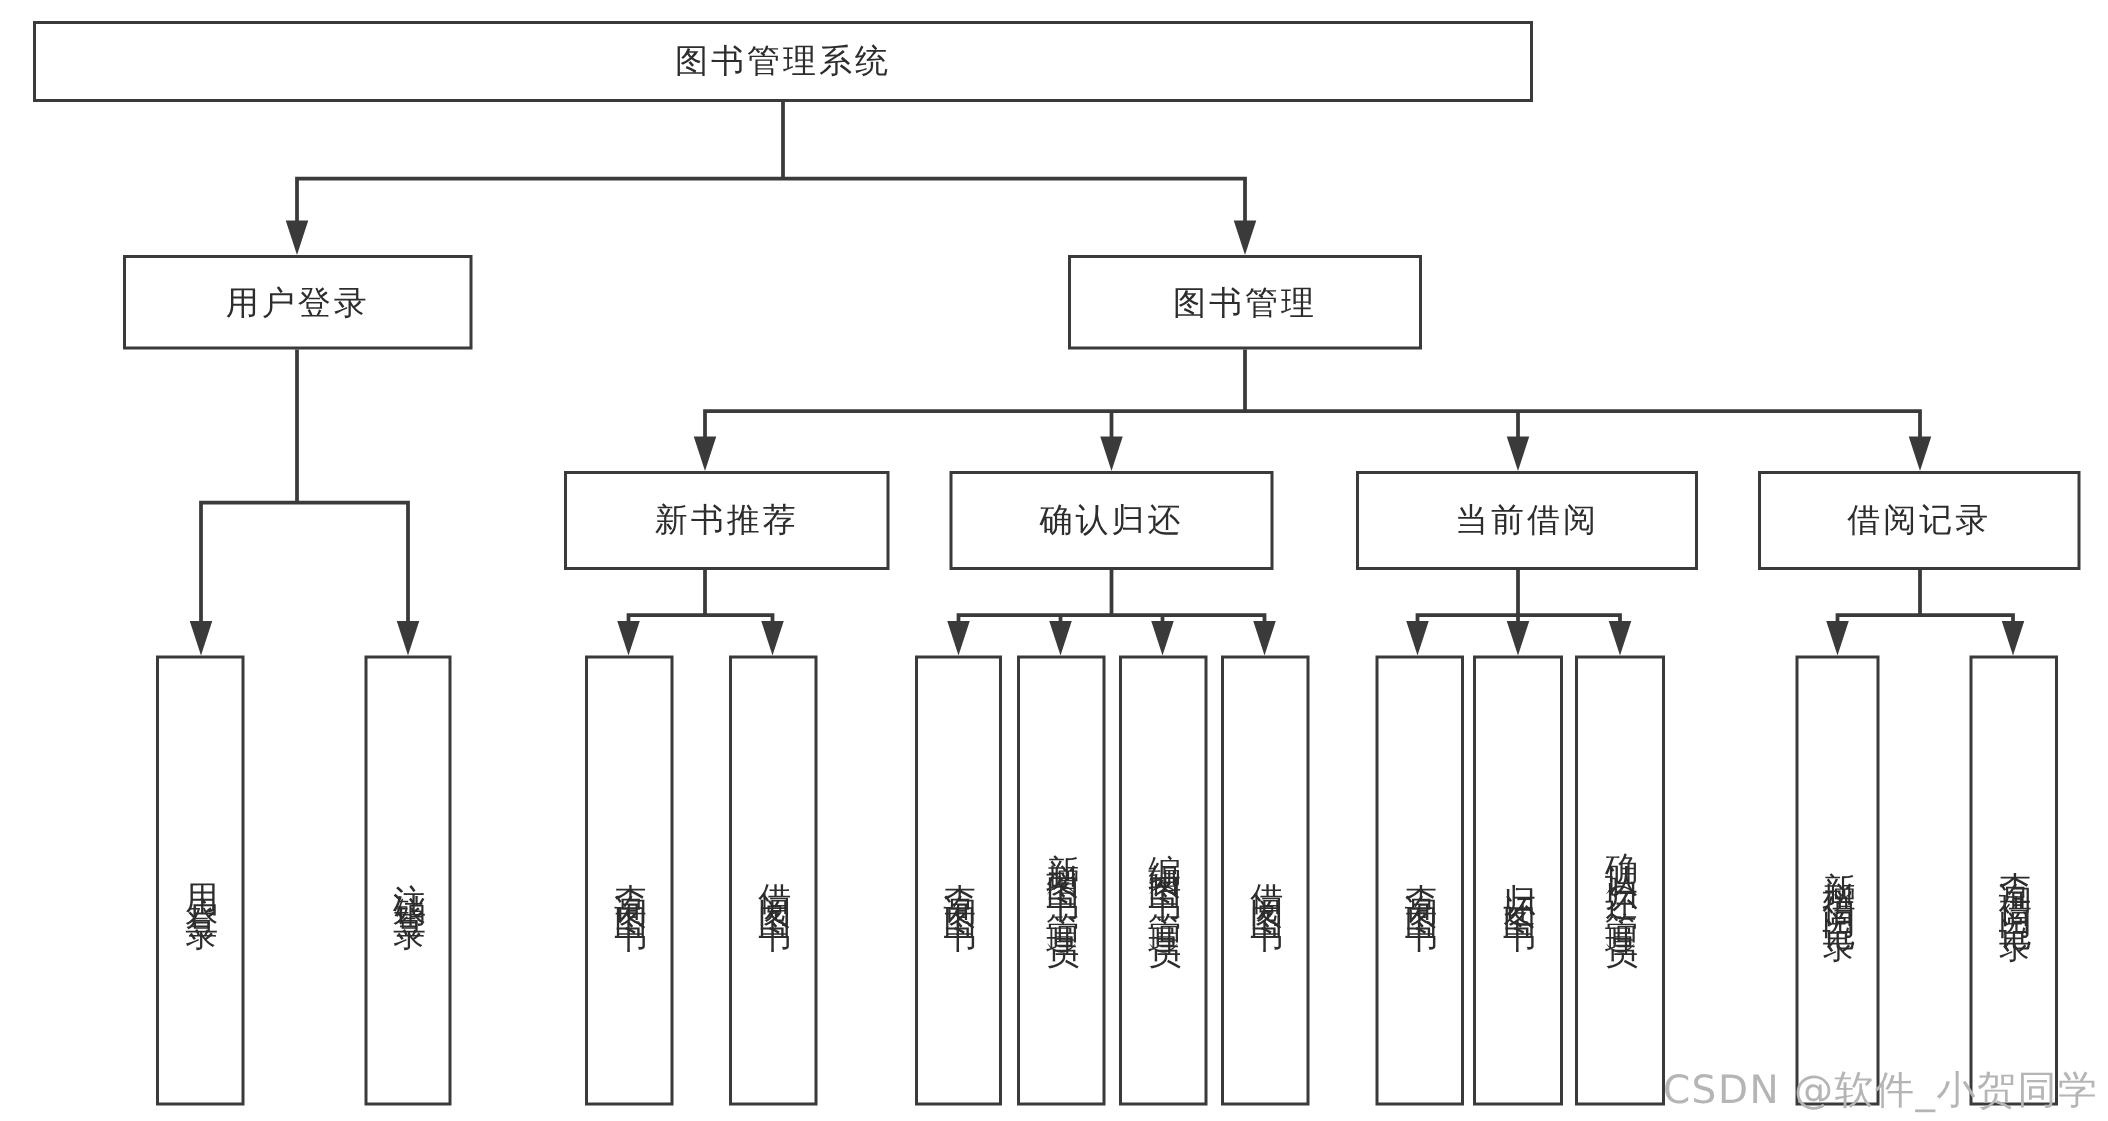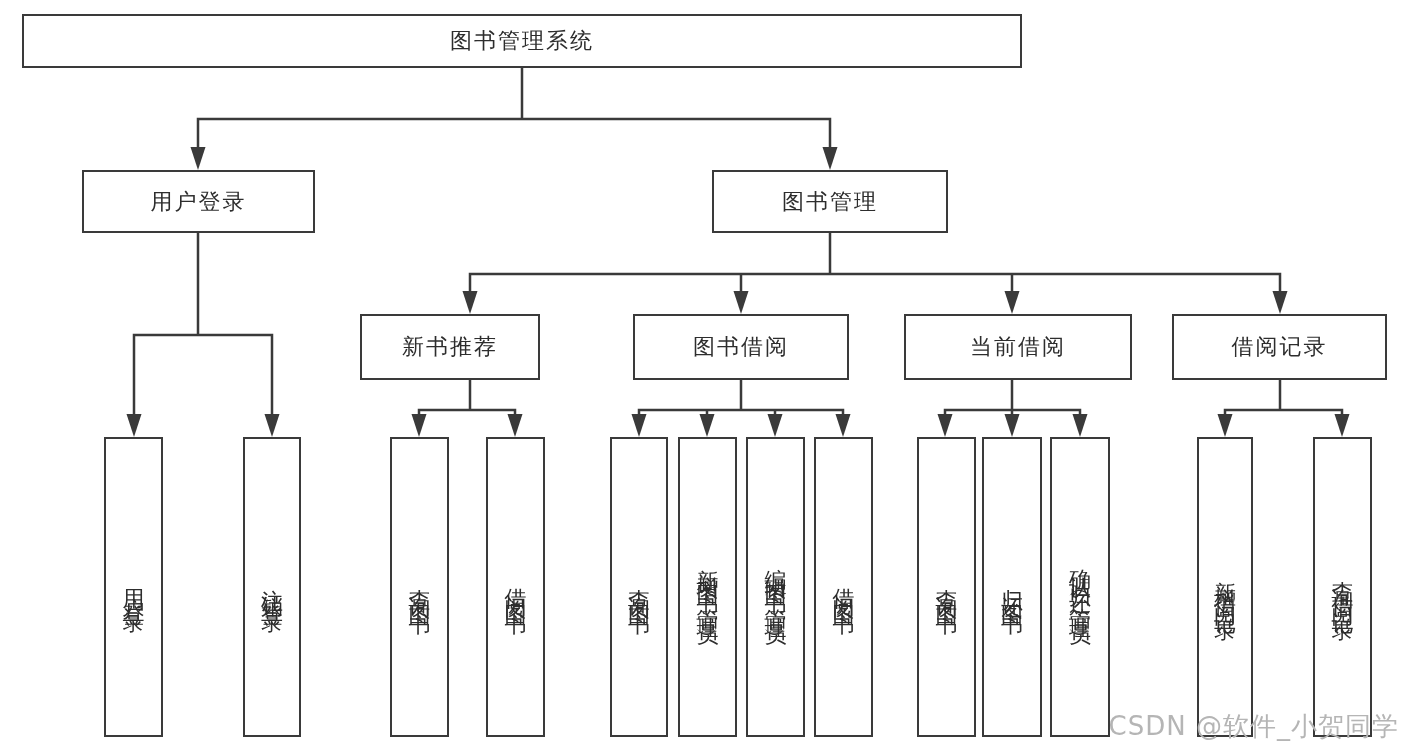--- a/index.html
+++ b/index.html
@@ -90,25 +90,25 @@
     <span>图书管理系统</span>
   </div>
 
   <div class="node h" style="left:82px;top:170px;width:233px;height:63px">
     <span>用户登录</span>
   </div>
   <div class="node h" style="left:712px;top:170px;width:236px;height:63px">
     <span>图书管理</span>
   </div>
 
-  <div class="node h" style="left:360px;top:314px;width:180px;height:66px">
+  <div class="node h" style="left:376px;top:314px;width:217px;height:66px">
     <span>新书推荐</span>
   </div>
   <div class="node h" style="left:633px;top:314px;width:216px;height:66px">
-    <span>图书借阅</span>
+    <span>确认归还</span>
   </div>
   <div class="node h" style="left:904px;top:314px;width:228px;height:66px">
     <span>当前借阅</span>
   </div>
   <div class="node h" style="left:1172px;top:314px;width:215px;height:66px">
     <span>借阅记录</span>
   </div>
 
   <div class="node v" style="left:104px;top:437px;width:59px;height:300px">
     <span>用户登录</span>

